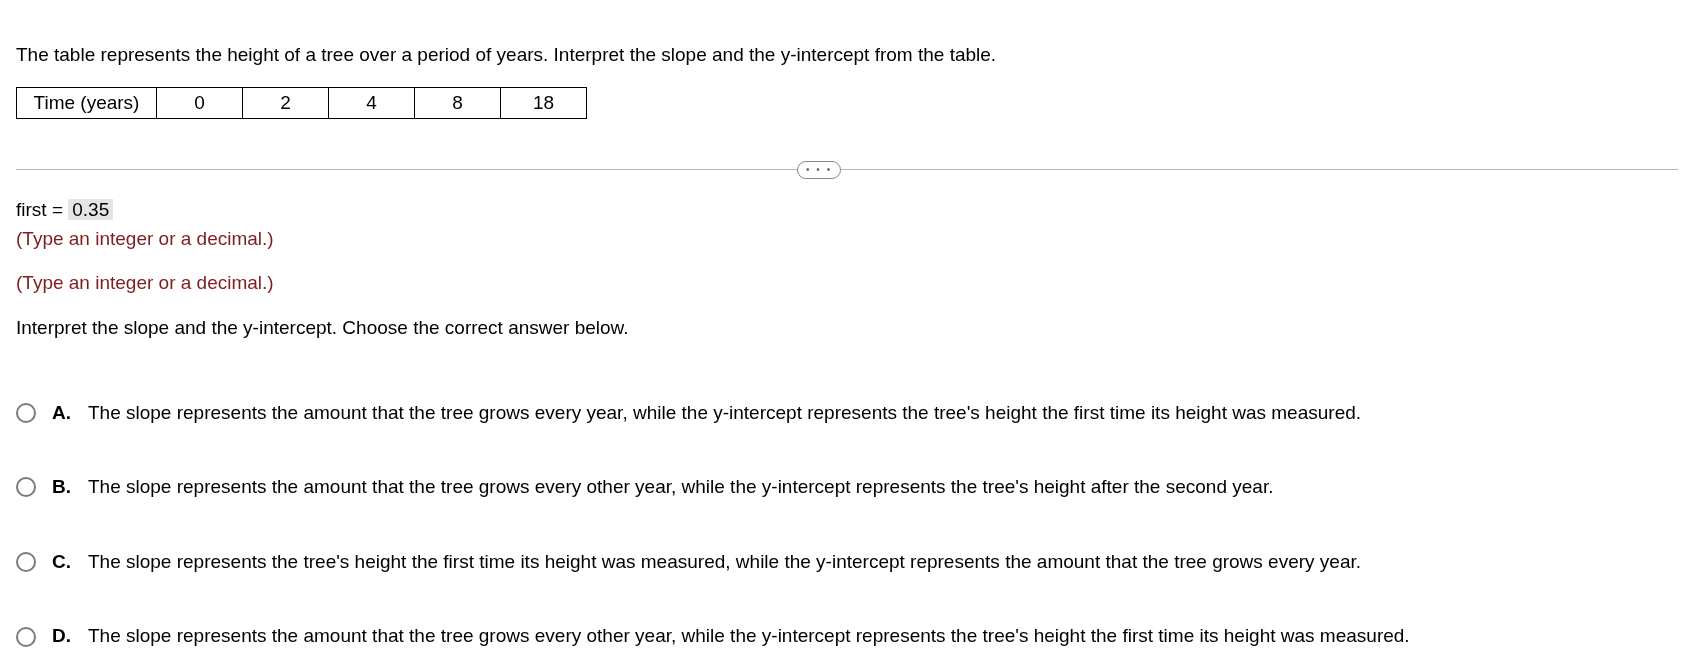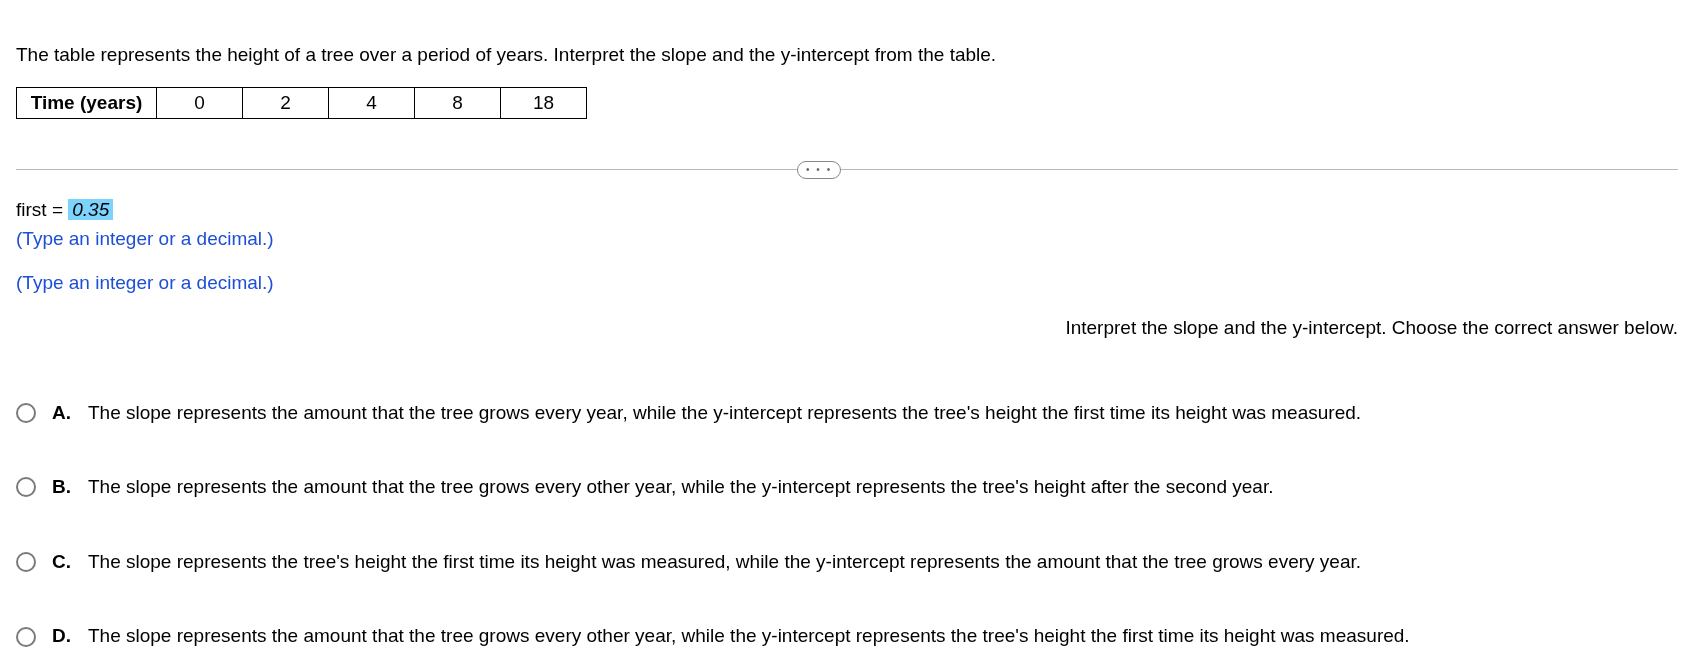--- a/index.html
+++ b/index.html
@@ -21,21 +21,21 @@
   }
   table.data-table th,
   table.data-table td {
     border: 1.5px solid #000;
     padding: 2px 0;
     text-align: center;
     min-width: 86px;
     font-size: 19px;
   }
   table.data-table th.row-header {
-    font-weight: bold;
+    font-weight: normal;
     min-width: 140px;
     padding: 2px 8px;
   }
   .divider-wrap {
     position: relative;
     height: 20px;
     margin: 24px 0 34px 0;
   }
   .divider-line {
     position: absolute;
@@ -62,31 +62,29 @@
     letter-spacing: 2px;
     cursor: pointer;
   }
   .answer-block {
     margin-bottom: 18px;
   }
   .answer-line {
     margin-bottom: 2px;
   }
   .filled-value {
-    background: #7dd3fc;
+    background: #e5e5e5;
     padding: 0 4px;
-    font-style: italic;
   }
   .hint {
-    color: #1d4ed8;
+    color: #7f1d1d;
     margin-top: 2px;
   }
   .interpret-line {
     margin: 18px 0 26px 0;
-    text-align: right;
   }
   .mc-options {
     display: flex;
     flex-direction: column;
     gap: 16px;
   }
   .mc-option {
     display: flex;
     align-items: center;
     gap: 16px;

